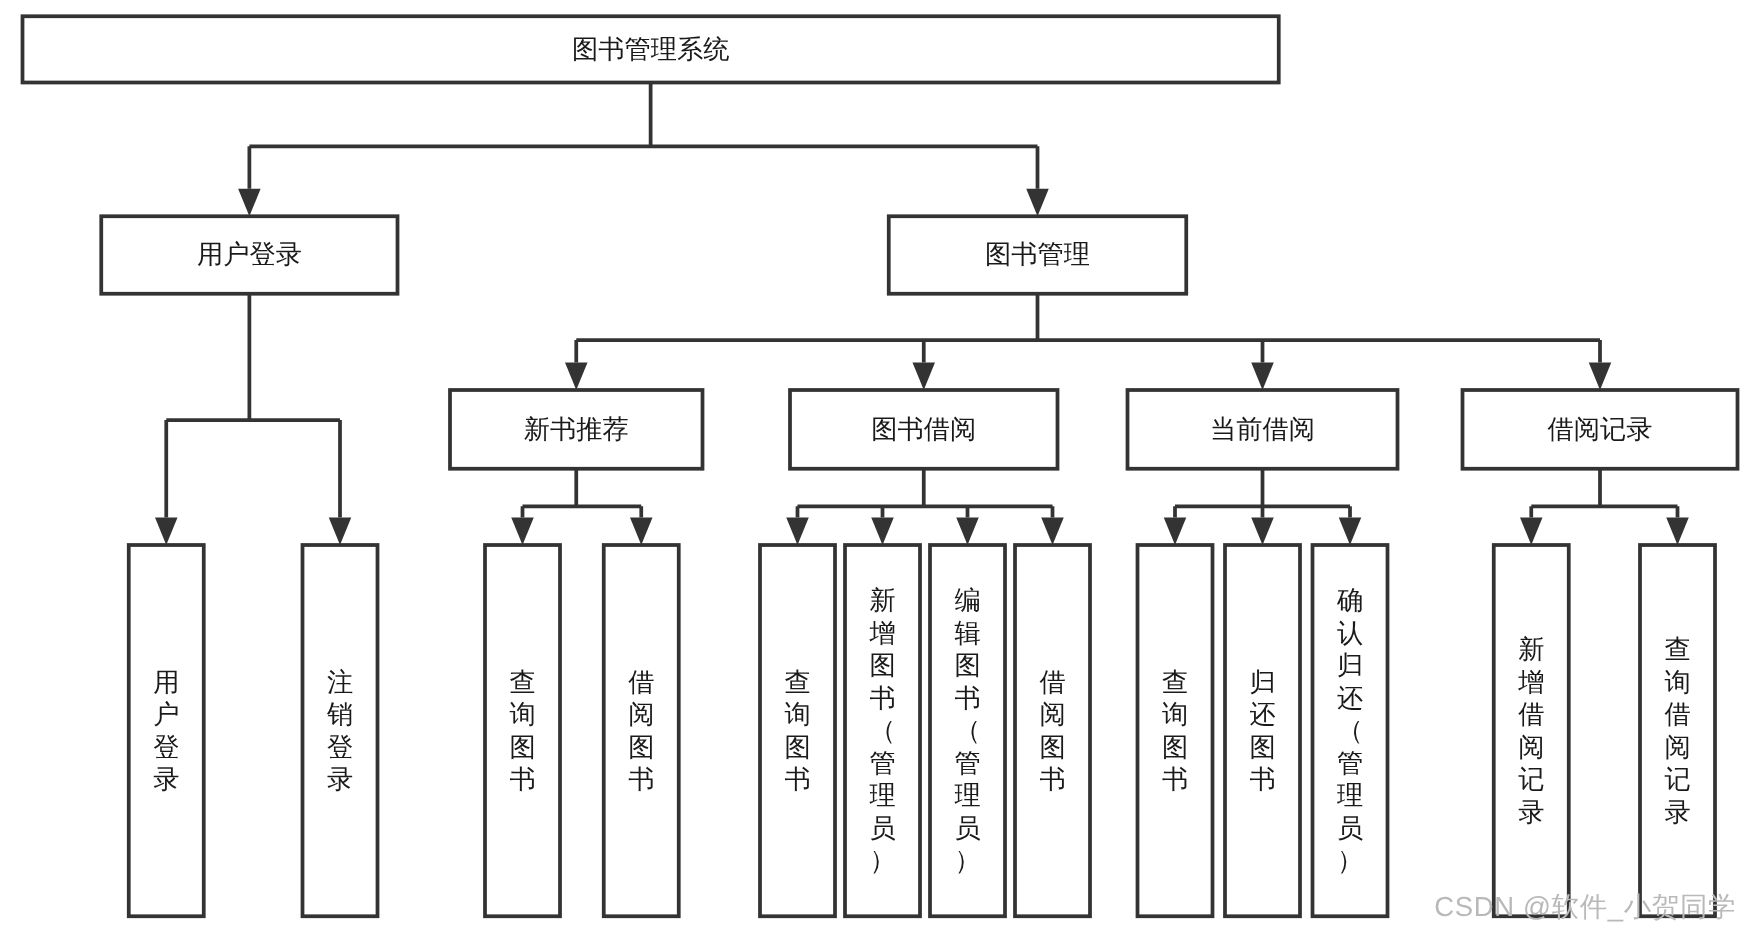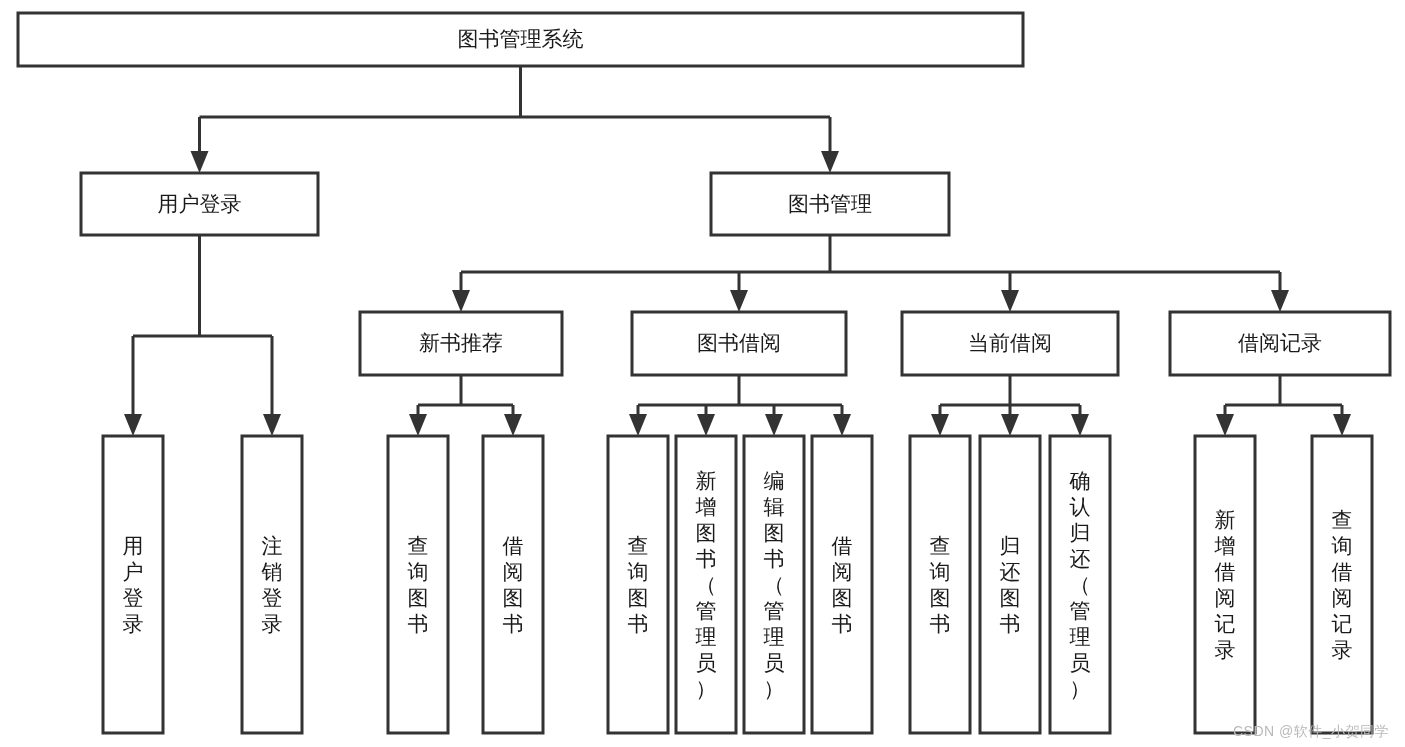--- a/index.html
+++ b/index.html
@@ -18,21 +18,21 @@
   .node-label{
     font-family:"Liberation Sans","DejaVu Sans",sans-serif;
     fill:#1a1a1a;
     text-anchor:middle;
   }
   .label-h{font-size:21px;dominant-baseline:middle;}
   .label-v{font-size:21px;}
   .watermark{
     position:absolute;
     right:16px;bottom:6px;
-    font-size:14px;
+    font-size:22px;
     color:#b9b9b9;
     letter-spacing:0.5px;
     font-family:"Liberation Sans","DejaVu Sans",sans-serif;
     white-space:nowrap;
     pointer-events:none;
   }
 </style>
 </head>
 <body>
 

